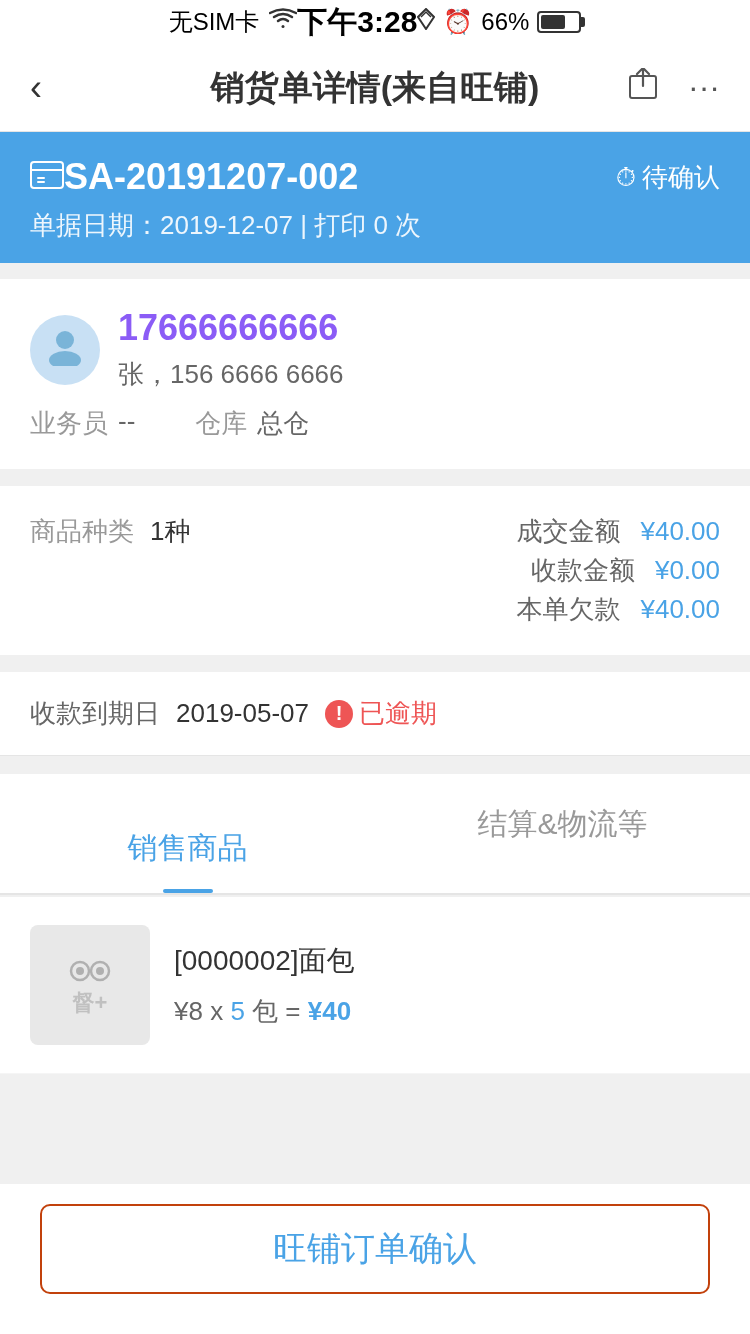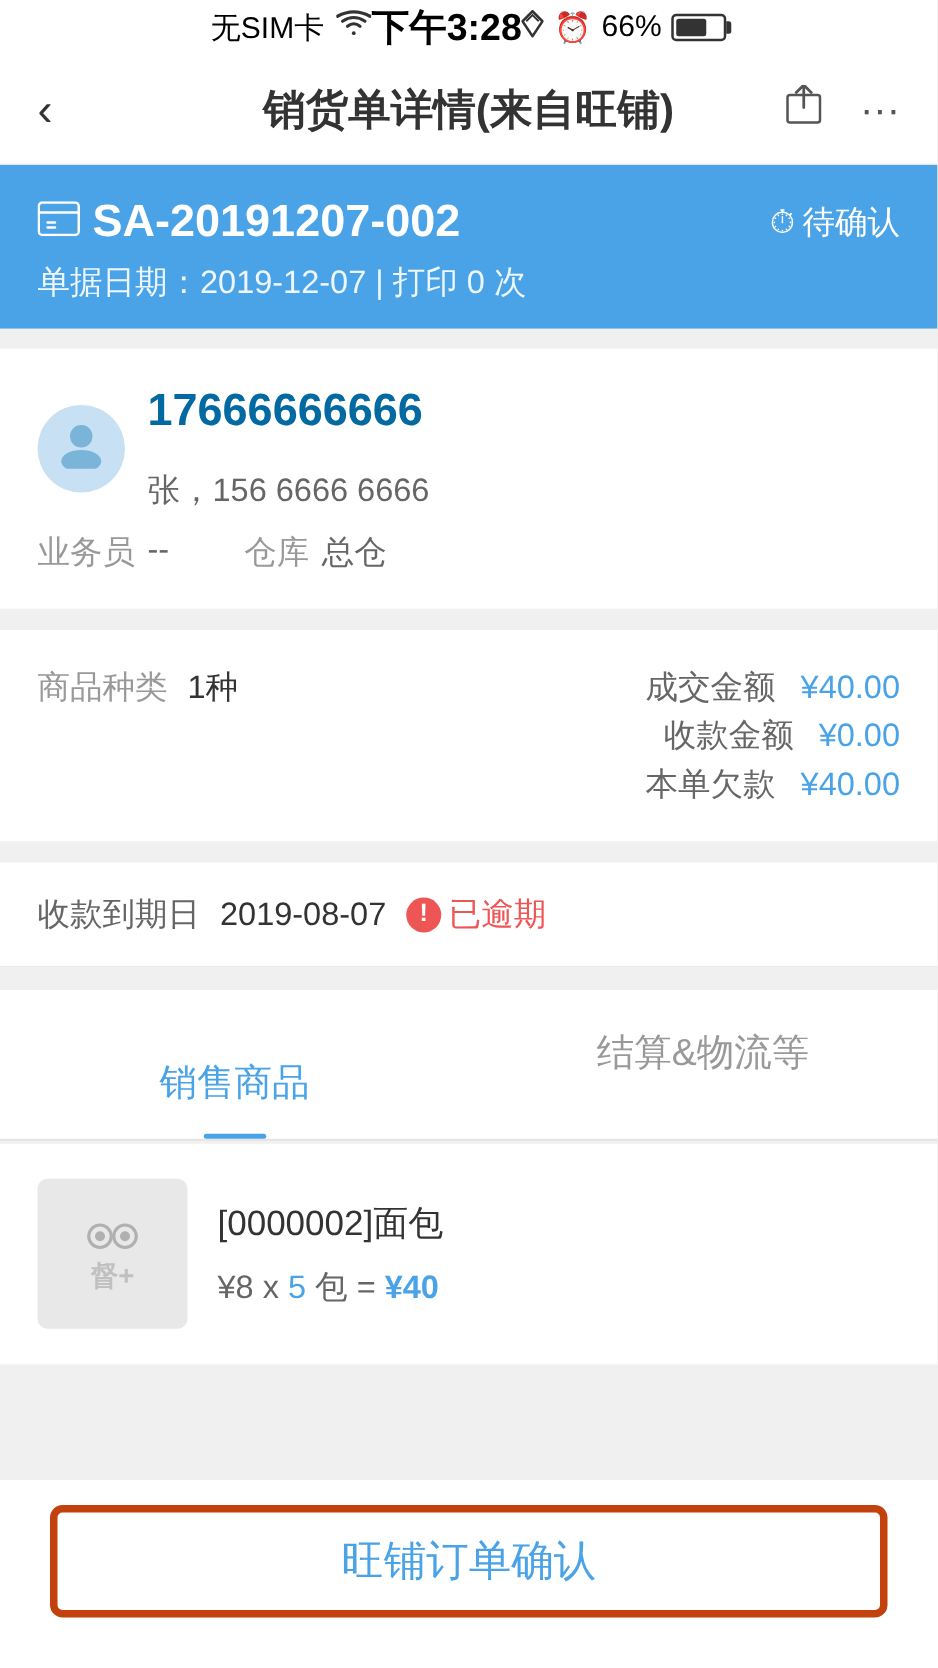--- a/index.html
+++ b/index.html
@@ -80,21 +80,21 @@
       display: flex;
       justify-content: space-between;
       align-items: center;
     }
     .order-id {
       font-size: 36px;
       font-weight: 700;
       color: #fff;
       display: flex;
       align-items: center;
-      gap: 10px;
+      gap: 0;
     }
     .order-status {
       font-size: 26px;
       color: #fff;
       display: flex;
       align-items: center;
       gap: 6px;
     }
     .order-date {
       font-size: 26px;
@@ -114,23 +114,23 @@
       gap: 18px;
     }
     .avatar {
       width: 70px; height: 70px;
       background: #c8e0f4;
       border-radius: 50%;
       display: flex; align-items: center; justify-content: center;
       flex-shrink: 0;
     }
     .avatar-icon { font-size: 40px; color: #7ab4d8; }
-    .customer-phone { font-size: 36px; font-weight: 600; color: #0369a1; }
+    .customer-phone { font-size: 36px; font-weight: 600; color: #8b5cf6; }
     .customer-info-row {
-      margin-top: 26px;
+      margin-top: 8px;
       font-size: 26px;
       color: #666;
       display: flex;
       gap: 20px;
     }
     .meta-row {
       margin-top: 14px;
       display: flex;
       gap: 60px;
       font-size: 26px;
@@ -275,21 +275,21 @@
       position: fixed;
       bottom: 0;
       left: 0;
       width: 750px;
       background: #fff;
       padding: 20px 40px 40px;
     }
     .confirm-btn {
       width: 100%;
       height: 90px;
-      border: 6px solid #c2410c;
+      border: 2px solid #c2410c;
       border-radius: 10px;
       background: #fff;
       color: #4aa3e6;
       font-size: 34px;
       font-weight: 500;
       display: flex;
       align-items: center;
       justify-content: center;
       cursor: pointer;
     }
@@ -416,21 +416,21 @@
       <span class="summary-row-label">本单欠款</span>
       <span class="amount-blue">¥40.00</span>
     </div>
   </div>
 </div>
 
 <div class="divider"></div>
 
 <div class="due-date-card">
   <span class="due-date-label">收款到期日</span>
-  <span class="due-date-value">2019-08-07</span>
+  <span class="due-date-value">2019-05-07</span>
   <div class="overdue-badge">
     <div class="overdue-dot">!</div>
     <span>已逾期</span>
   </div>
 </div>
 
 <div class="divider"></div>
 
 <div class="tabs-bar">
   <div class="tab-item active">

